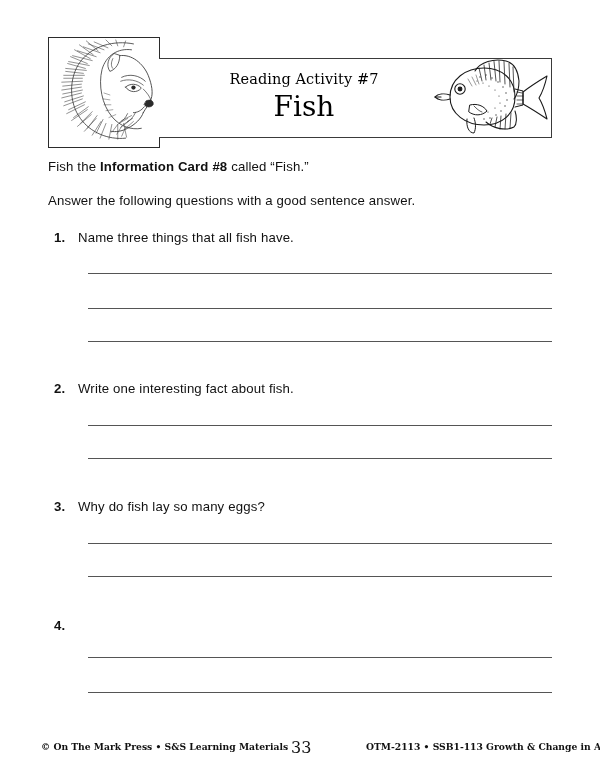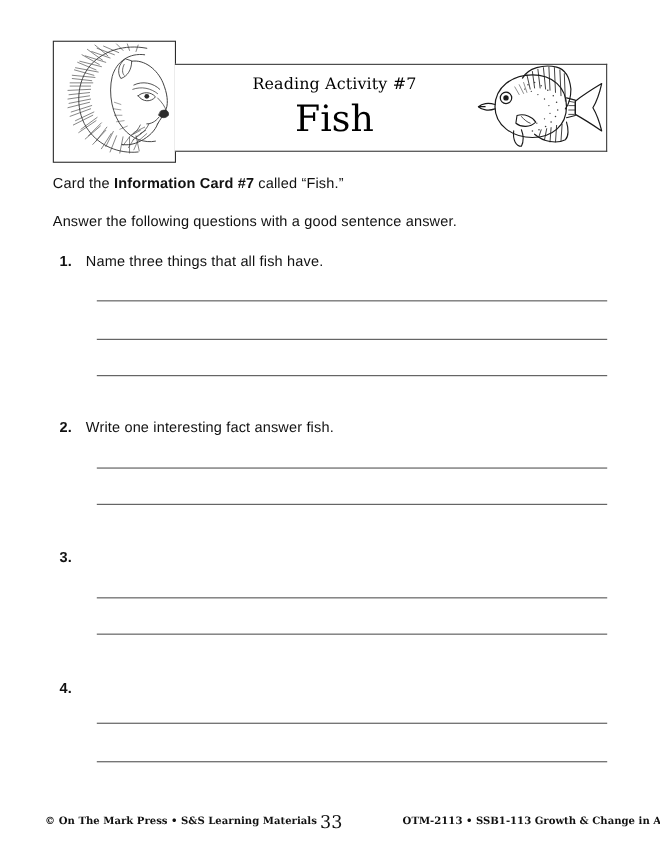--- a/index.html
+++ b/index.html
@@ -51,21 +51,21 @@
     justify-content: center;
     font-family: "DejaVu Serif", serif;
   }
   #activity-label {
     font-size: 14.5px;
     letter-spacing: 0.1px;
     line-height: 1.1;
     white-space: nowrap;
   }
   #activity-title {
-    font-size: 33px;
+    font-size: 28px;
     line-height: 1.15;
     margin-top: 3px;
     white-space: nowrap;
   }
 
   #fish-art {
     position: absolute;
     left: 420px; top: 59px;
     width: 128px; height: 76px;
   }
@@ -303,42 +303,43 @@
           <path d="M48 20 L52 27"></path>
             <path d="M52 18 L56 26"></path>
             <path d="M56 16 L59 25"></path>
         </g>
       </g>
     </svg>
   </div>
 </div>
 
 <div id="instruction-1" class="worksheet-text">
-  <span>Card the </span><span class="bold-inline">Information Card #7</span><span> called “Fish.”</span>
+  <span>Fish the </span><span class="bold-inline">Information Card #8</span><span> called “Fish.”</span>
 </div>
 
 <div id="instruction-2" class="worksheet-text">Answer the following questions with a good sentence answer.</div>
 
 <div id="q1-row" class="question-row worksheet-text">
   <span class="question-number">1.</span>
   <span class="question-text">Name three things that all fish have.</span>
 </div>
 <div class="answer-line" style="top:273px"></div>
 <div class="answer-line" style="top:308px"></div>
 <div class="answer-line" style="top:341px"></div>
 
 <div id="q2-row" class="question-row worksheet-text">
   <span class="question-number">2.</span>
-  <span class="question-text">Write one interesting fact answer fish.</span>
+  <span class="question-text">Write one interesting fact about fish.</span>
 </div>
 <div class="answer-line" style="top:425px"></div>
 <div class="answer-line" style="top:458px"></div>
 
 <div id="q3-row" class="question-row worksheet-text">
   <span class="question-number">3.</span>
+  <span class="question-text">Why do fish lay so many eggs?</span>
 </div>
 <div class="answer-line" style="top:543px"></div>
 <div class="answer-line" style="top:576px"></div>
 
 <div id="q4-row" class="question-row worksheet-text">
   <span class="question-number">4.</span>
 </div>
 <div class="answer-line" style="top:657px"></div>
 <div class="answer-line" style="top:692px"></div>
 

